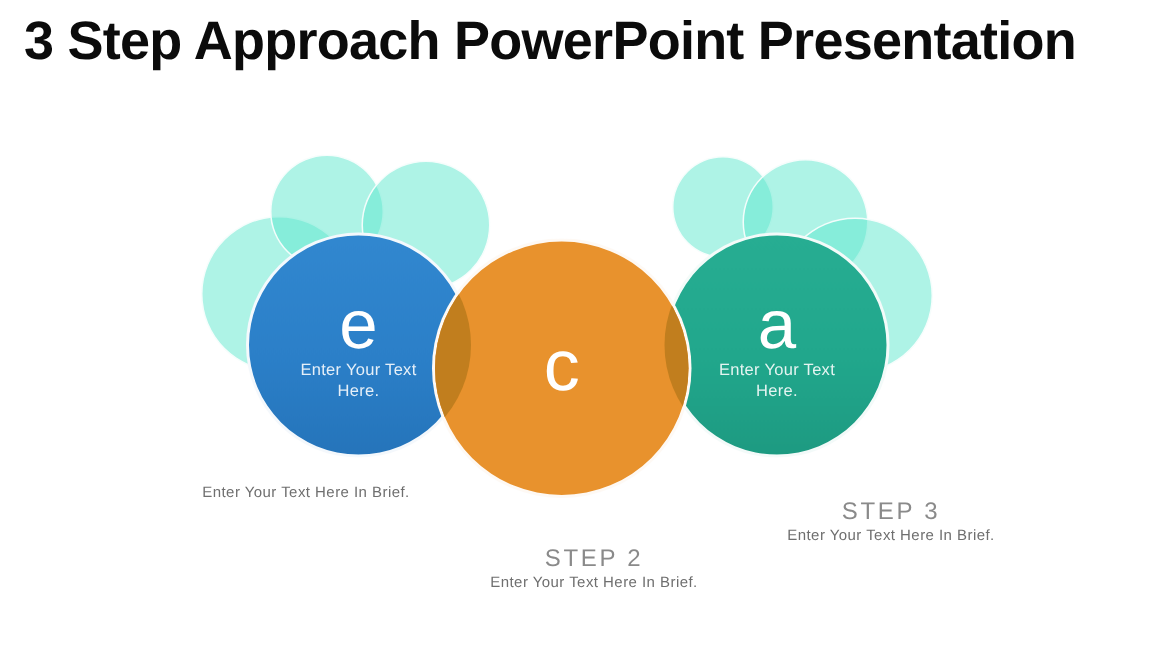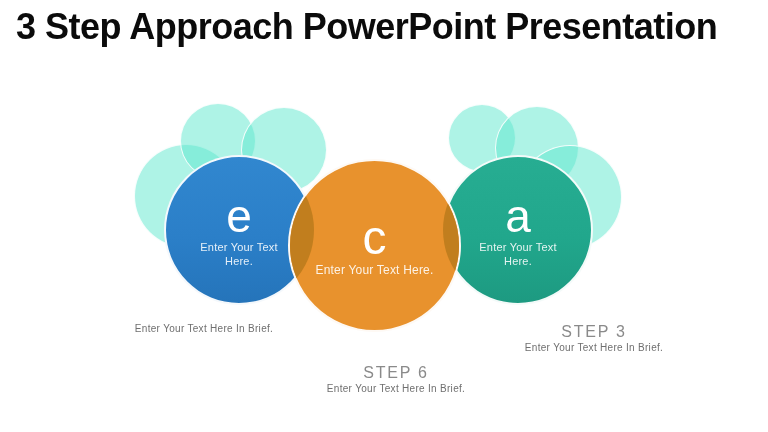--- a/index.html
+++ b/index.html
@@ -53,21 +53,21 @@
   .c-orange .t-line{font-size:12px;}
   .lens{position:absolute;border-radius:50%;background:#c17e1e;z-index:1;}
   .lens.left{left:-126px;top:-6px;width:150px;height:150px;}
   .lens.right{left:153px;top:-6px;width:150px;height:150px;}
   
   .step{position:absolute;width:240px;text-align:center;z-index:5;}
   .step .label{font-size:16px;font-weight:400;color:#8a8a8a;letter-spacing:1.8px;line-height:1.2;}
   .step .caption{font-size:10px;font-weight:400;color:#6f6f6f;letter-spacing:0.3px;margin-top:1px;}
   .step.s1{left:84px;top:322px;}
   .step.s2{left:276px;top:363px;}
-  .step.s3{left:474px;top:322px;}
+  .step.s3{left:474px;top:332px;}
 </style>
 </head>
 <body>
 
 <div class="slide">
 
   <h1 class="title">3 Step Approach PowerPoint Presentation</h1>
 
   <div class="mint l3"></div>
   <div class="mint l1"></div>
@@ -90,30 +90,29 @@
       <div class="t-line">Enter Your Text</div>
       <div class="t-line">Here.</div>
     </div>
   </div>
 
   <div class="circle c-orange">
     <div class="lens left"></div>
     <div class="lens right"></div>
     <div class="stack">
       <div class="letter">c</div>
-      <div class="t-line">Enter Your Text Here.</div>
 
     </div>
   </div>
 
   <div class="step s1">
     <div class="caption">Enter Your Text Here In Brief.</div>
   </div>
   <div class="step s2">
-    <div class="label">STEP 6</div>
+    <div class="label">STEP 2</div>
     <div class="caption">Enter Your Text Here In Brief.</div>
   </div>
   <div class="step s3">
     <div class="label">STEP 3</div>
     <div class="caption">Enter Your Text Here In Brief.</div>
   </div>
 
 </div>
 
 </body></html>

